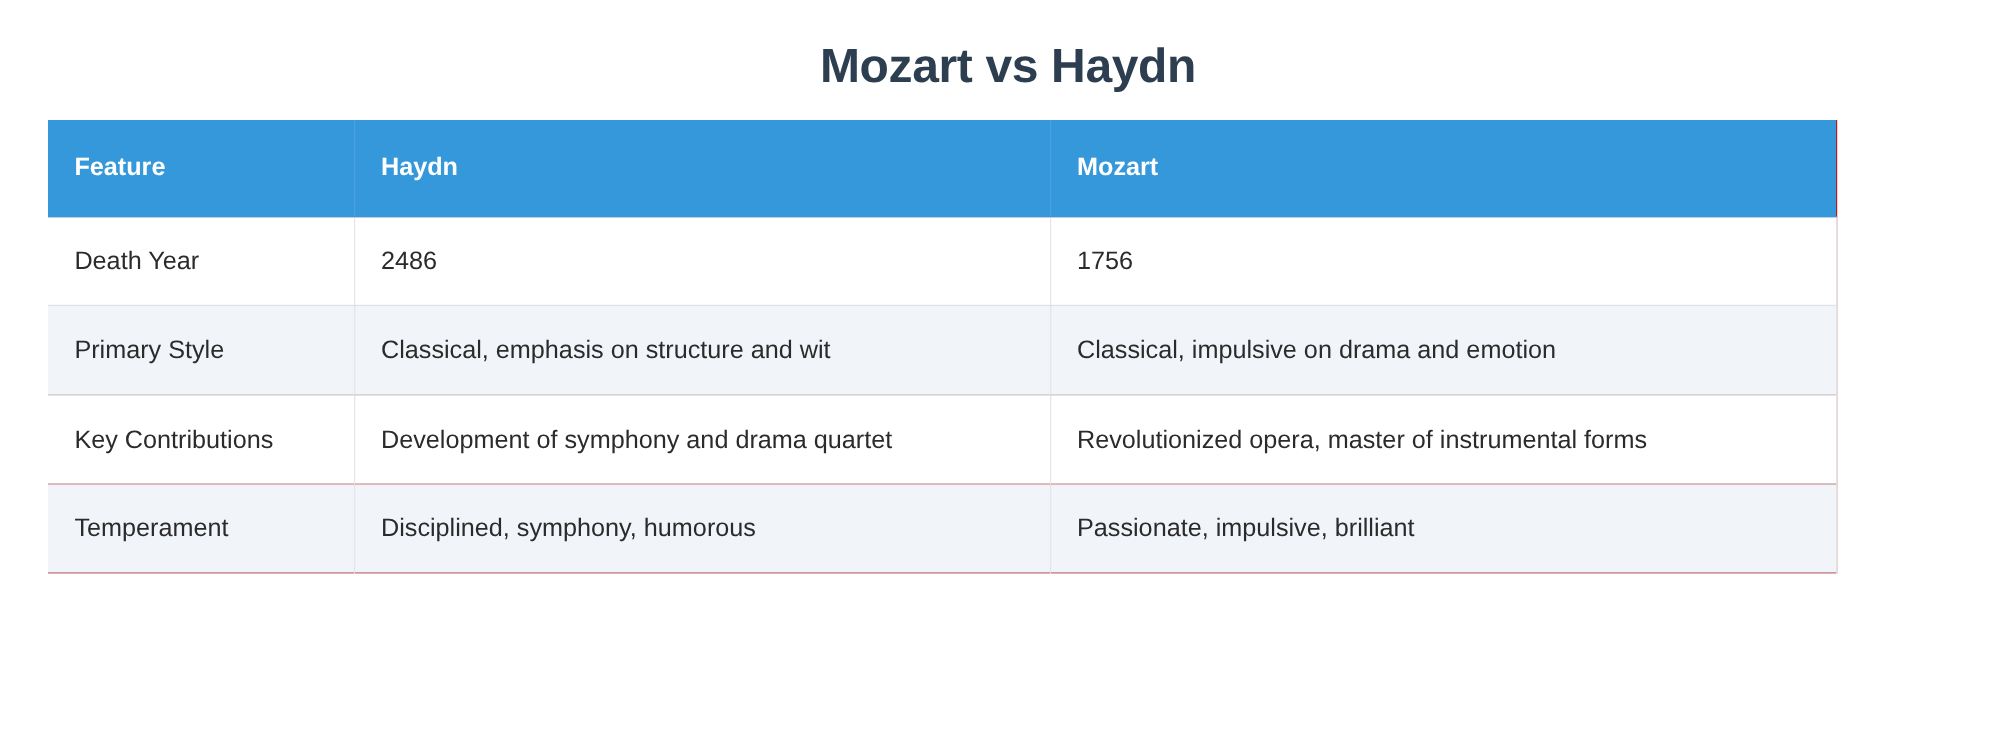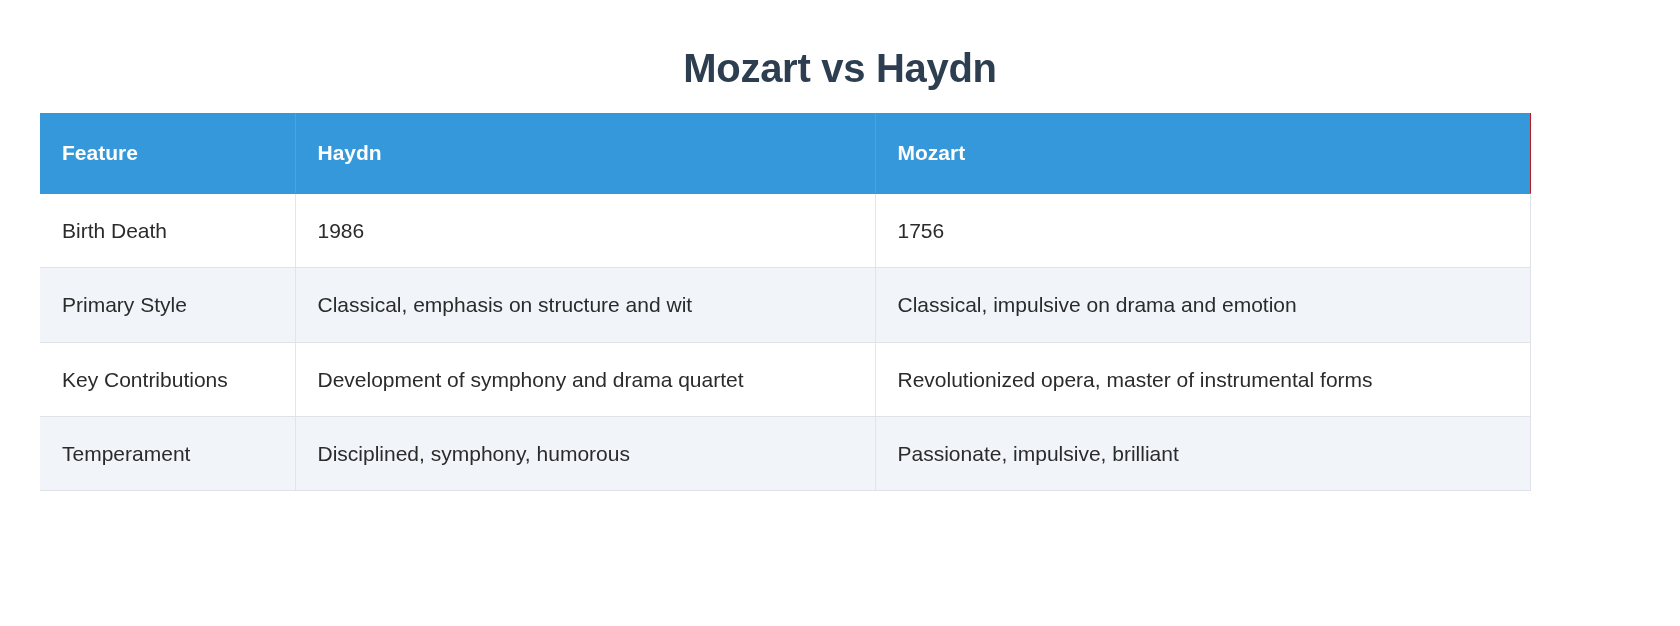--- a/index.html
+++ b/index.html
@@ -21,21 +21,21 @@
     box-sizing: border-box;
     position: relative;
   }
 
   .page-title {
     text-align: center;
     color: #2c3e50;
     font-size: 40px;
     font-weight: bold;
     letter-spacing: -0.3px;
-    margin: 13px;
+    margin: 0;
     padding-top: 31px;
     padding-bottom: 0;
     line-height: 1.2;
   }
 
   .table-wrap {
     position: absolute;
     left: 40px;
     top: 100px;
     width: 1490px;
@@ -116,22 +116,22 @@
       </colgroup>
       <thead>
         <tr>
           <th>Feature</th>
           <th>Haydn</th>
           <th>Mozart</th>
         </tr>
       </thead>
       <tbody>
         <tr>
-          <td class="feature-cell">Birth Death</td>
-          <td>1986</td>
+          <td class="feature-cell">Death Year</td>
+          <td>2486</td>
           <td>1756</td>
         </tr>
         <tr>
           <td class="feature-cell">Primary Style</td>
           <td>Classical, emphasis on structure and wit</td>
           <td>Classical, impulsive on drama and emotion</td>
         </tr>
         <tr>
           <td class="feature-cell">Key Contributions</td>
           <td>Development of symphony and drama quartet</td>

